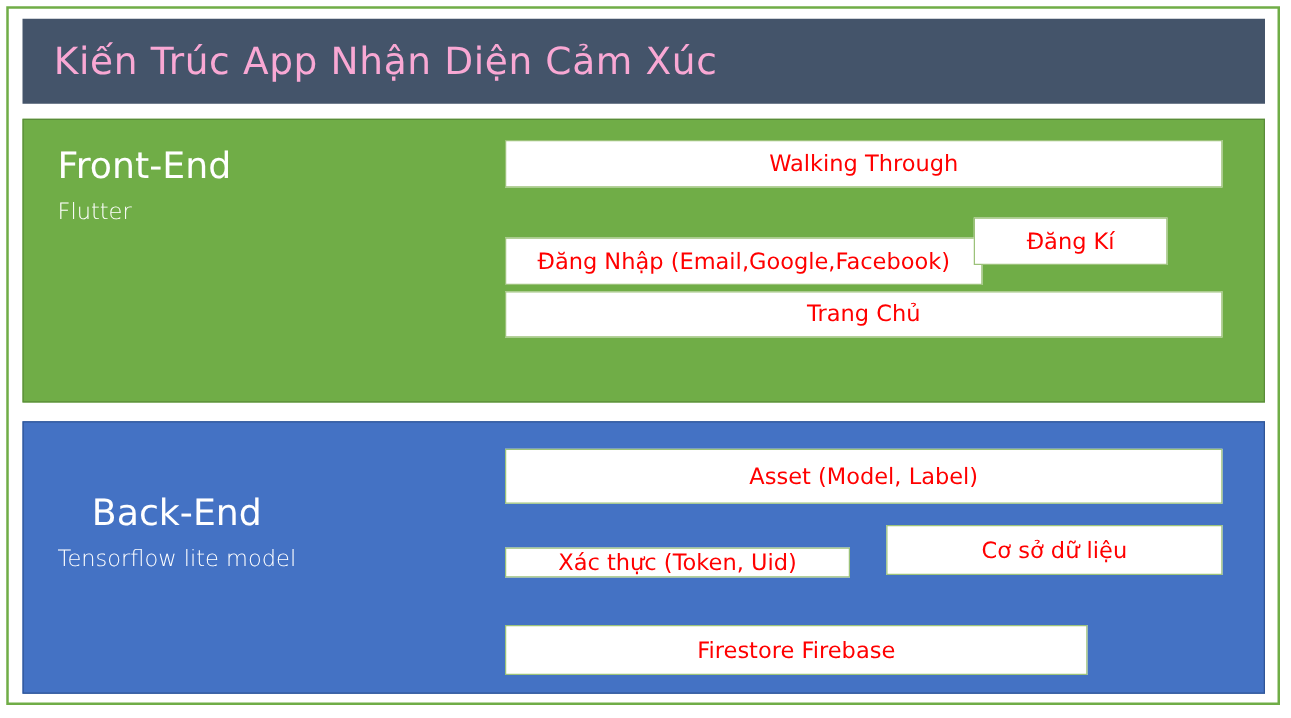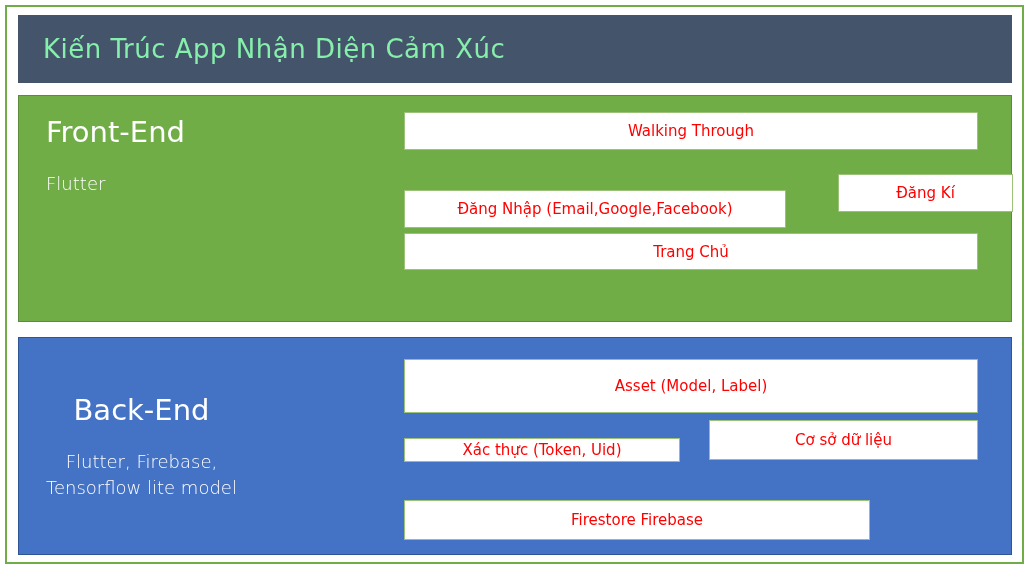--- a/index.html
+++ b/index.html
@@ -26,57 +26,57 @@
     box-sizing:border-box;
     pointer-events:none;
   }
   .titlebar{
     position:absolute;left:18px;top:15px;width:994px;height:68px;
     background:var(--header-bg);
     display:flex;align-items:center;
     box-sizing:border-box;padding-left:25px;
   }
   .titlebar h1{
-    margin:0;font-size:26px;font-weight:400;color:#86efac;letter-spacing:.5px;
+    margin:0;font-size:30px;font-weight:400;color:#f9a8d4;letter-spacing:.5px;
   }
   .layer{
     position:absolute;left:18px;width:994px;box-sizing:border-box;
   }
   .layer.frontend{
     top:95px;height:227px;
     background:var(--frontend-bg);
     border:1px solid var(--frontend-border);
     padding-left:33px;
   }
   .layer.backend{
     top:337px;height:218px;
     background:var(--backend-bg);
     border:1px solid var(--backend-border);
     text-align:center;
   }
   .layer-head{position:absolute;left:27px;color:#ffffff;}
   .frontend .layer-head{top:20px;}
   .backend .layer-head{top:56px;}
   .layer-title{font-size:29px;font-weight:400;line-height:1.15;}
-  .layer-sub{font-size:18px;font-weight:300;line-height:1.45;margin-top:22px;}
+  .layer-sub{font-size:18px;font-weight:300;line-height:1.45;margin-top:8px;}
   .node{
     position:absolute;
     background:#ffffff;
     border:1px solid var(--box-border);
     box-sizing:border-box;
     display:flex;align-items:center;justify-content:center;
     color:var(--box-text);
-    font-size:15px;
+    font-size:18px;
     white-space:nowrap;
   }
   .n1{left:404px;top:112px;width:574px;height:38px;}
   .n2{left:404px;top:174px;width:382px;height:38px;margin-top:16px;}
-  .n3{left:838px;top:174px;width:175px;height:38px;}
+  .n3{left:779px;top:174px;width:155px;height:38px;}
   .n4{left:404px;top:233px;width:574px;height:37px;}
-  .n5{left:404px;top:359px;width:574px;height:54px;text-align:right;}
+  .n5{left:404px;top:359px;width:574px;height:44px;text-align:right;}
   .n6{left:404px;top:438px;width:276px;height:24px;}
   .n7{left:709px;top:420px;width:269px;height:40px;}
   .n8{left:404px;top:500px;width:466px;height:40px;}
 </style>
 </head>
 <body>
 
 <div class="canvas">
 
   <div class="frame"></div>
@@ -89,21 +89,20 @@
     <div class="layer-head">
       <div class="layer-title">Front-End</div>
       <div class="layer-sub">Flutter</div>
     </div>
   </section>
 
   <section class="layer backend">
     <div class="layer-head">
       <div class="layer-title">Back-End</div>
       <div class="layer-sub">
-        <div>Flutter, Firebase,</div>
         <div>Tensorflow lite model</div>
       </div>
     </div>
   </section>
 
   <div class="node n1">Walking Through</div>
   <div class="node n2">Đăng Nhập (Email,Google,Facebook)</div>
   <div class="node n3">Đăng Kí</div>
   <div class="node n4">Trang Chủ</div>
 

